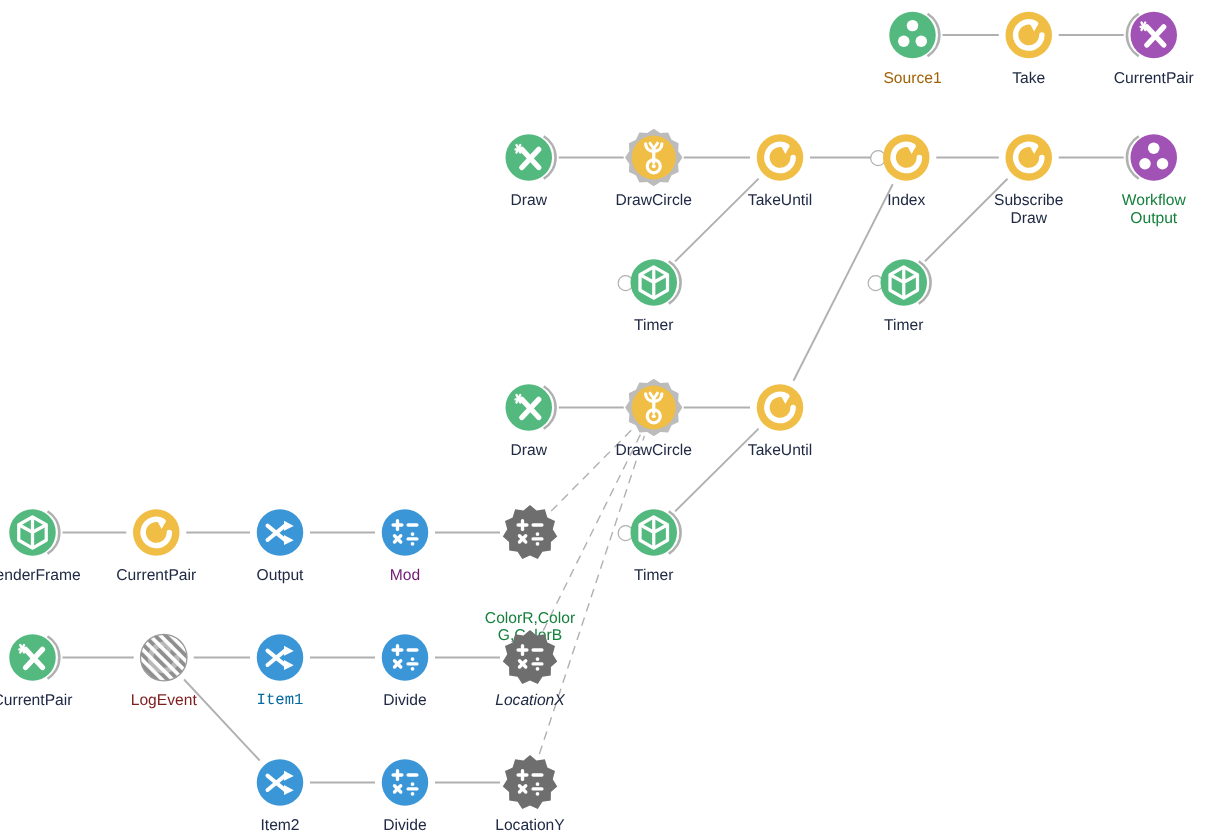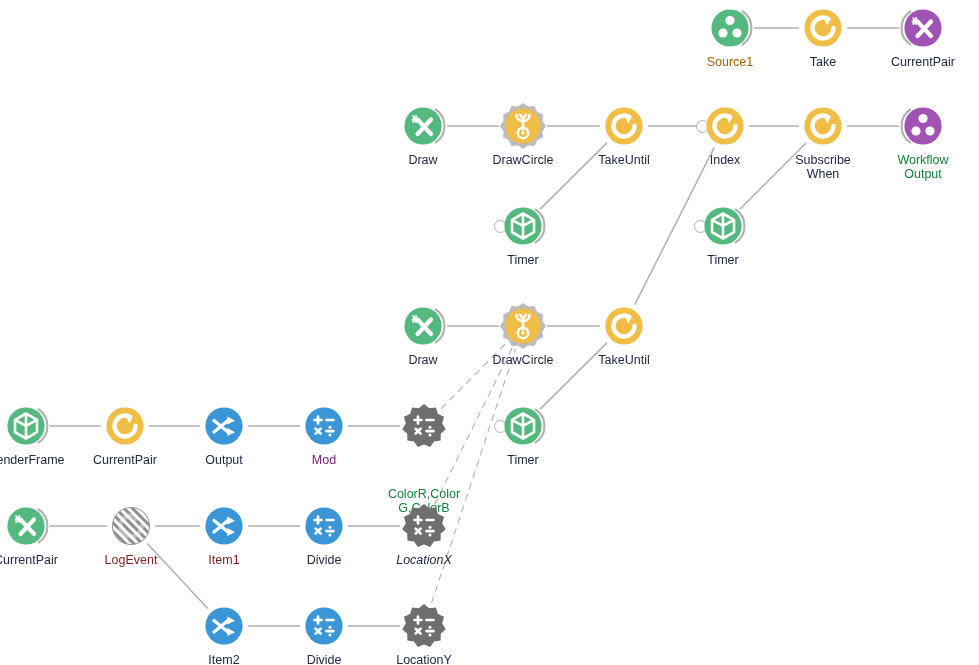--- a/index.html
+++ b/index.html
@@ -214,21 +214,21 @@
             <circle cx="23" cy="23" r="18.6" fill="#f0bd45"></circle>
           </svg>
         </div>
         <div style="position: absolute; left: 0px; top: 0px;">
           <svg class="glyph" width="46" height="46" viewBox="0 0 46 46">
         <path d="M33.5 23a10.5 10.5 0 1 1-5.2-9.1" fill="none" stroke="#ffffff" stroke-width="4.4" stroke-linecap="round"></path>
         <path d="M23.2 12.6 L30.8 13.8 L27.3 20.2 Z" fill="#ffffff"></path>
       </svg>
         </div>
         <div class="node-label" style="color: rgb(32, 42, 68);">Subscribe
-When</div>
+Draw</div>
       </div>
       <div class="node" style="left: 900px; top: 103px;">
         <div class="node-body">
           <svg class="glyph" width="46" height="46" viewBox="0 0 46 46">
             <path d="M11 6 A20 20 0 0 0 11 40" fill="none" stroke="#b0b0b0" stroke-width="2.1"></path>
             <circle cx="23" cy="23" r="18.6" fill="#a052b5"></circle>
           </svg>
         </div>
         <div style="position: absolute; left: 0px; top: 0px;">
           <svg class="glyph" width="46" height="46" viewBox="0 0 46 46">
@@ -486,21 +486,21 @@
         <div style="position: absolute; left: 0px; top: 0px;">
           <svg class="glyph" width="46" height="46" viewBox="0 0 46 46">
         <g stroke="#ffffff" stroke-width="3.2" stroke-linecap="round" fill="none">
           <path d="M13 17.5 L27 29"></path>
           <path d="M13 29 L27 17.5"></path>
         </g>
         <path d="M26.2 13.6 L34 17.8 L26.2 21.6 Z" fill="#ffffff"></path>
         <path d="M26.2 25 L34 29.2 L26.2 33 Z" fill="#ffffff"></path>
       </svg>
         </div>
-        <div class="node-label" style="color: #7f1d1d;">Item1</div>
+        <div class="node-label" style="color: #0369a1; font-family: Liberation Mono, monospace;">Item1</div>
       </div>
       <div class="node" style="left: 301px; top: 503px;">
         <div class="node-body">
           <svg class="glyph" width="46" height="46" viewBox="0 0 46 46">
             <circle cx="23" cy="23" r="18.6" fill="#3b96d8"></circle>
           </svg>
         </div>
         <div style="position: absolute; left: 0px; top: 0px;">
           <svg class="glyph" width="46" height="46" viewBox="0 0 46 46">
         <g stroke="#ffffff" stroke-width="2.7" stroke-linecap="round">

